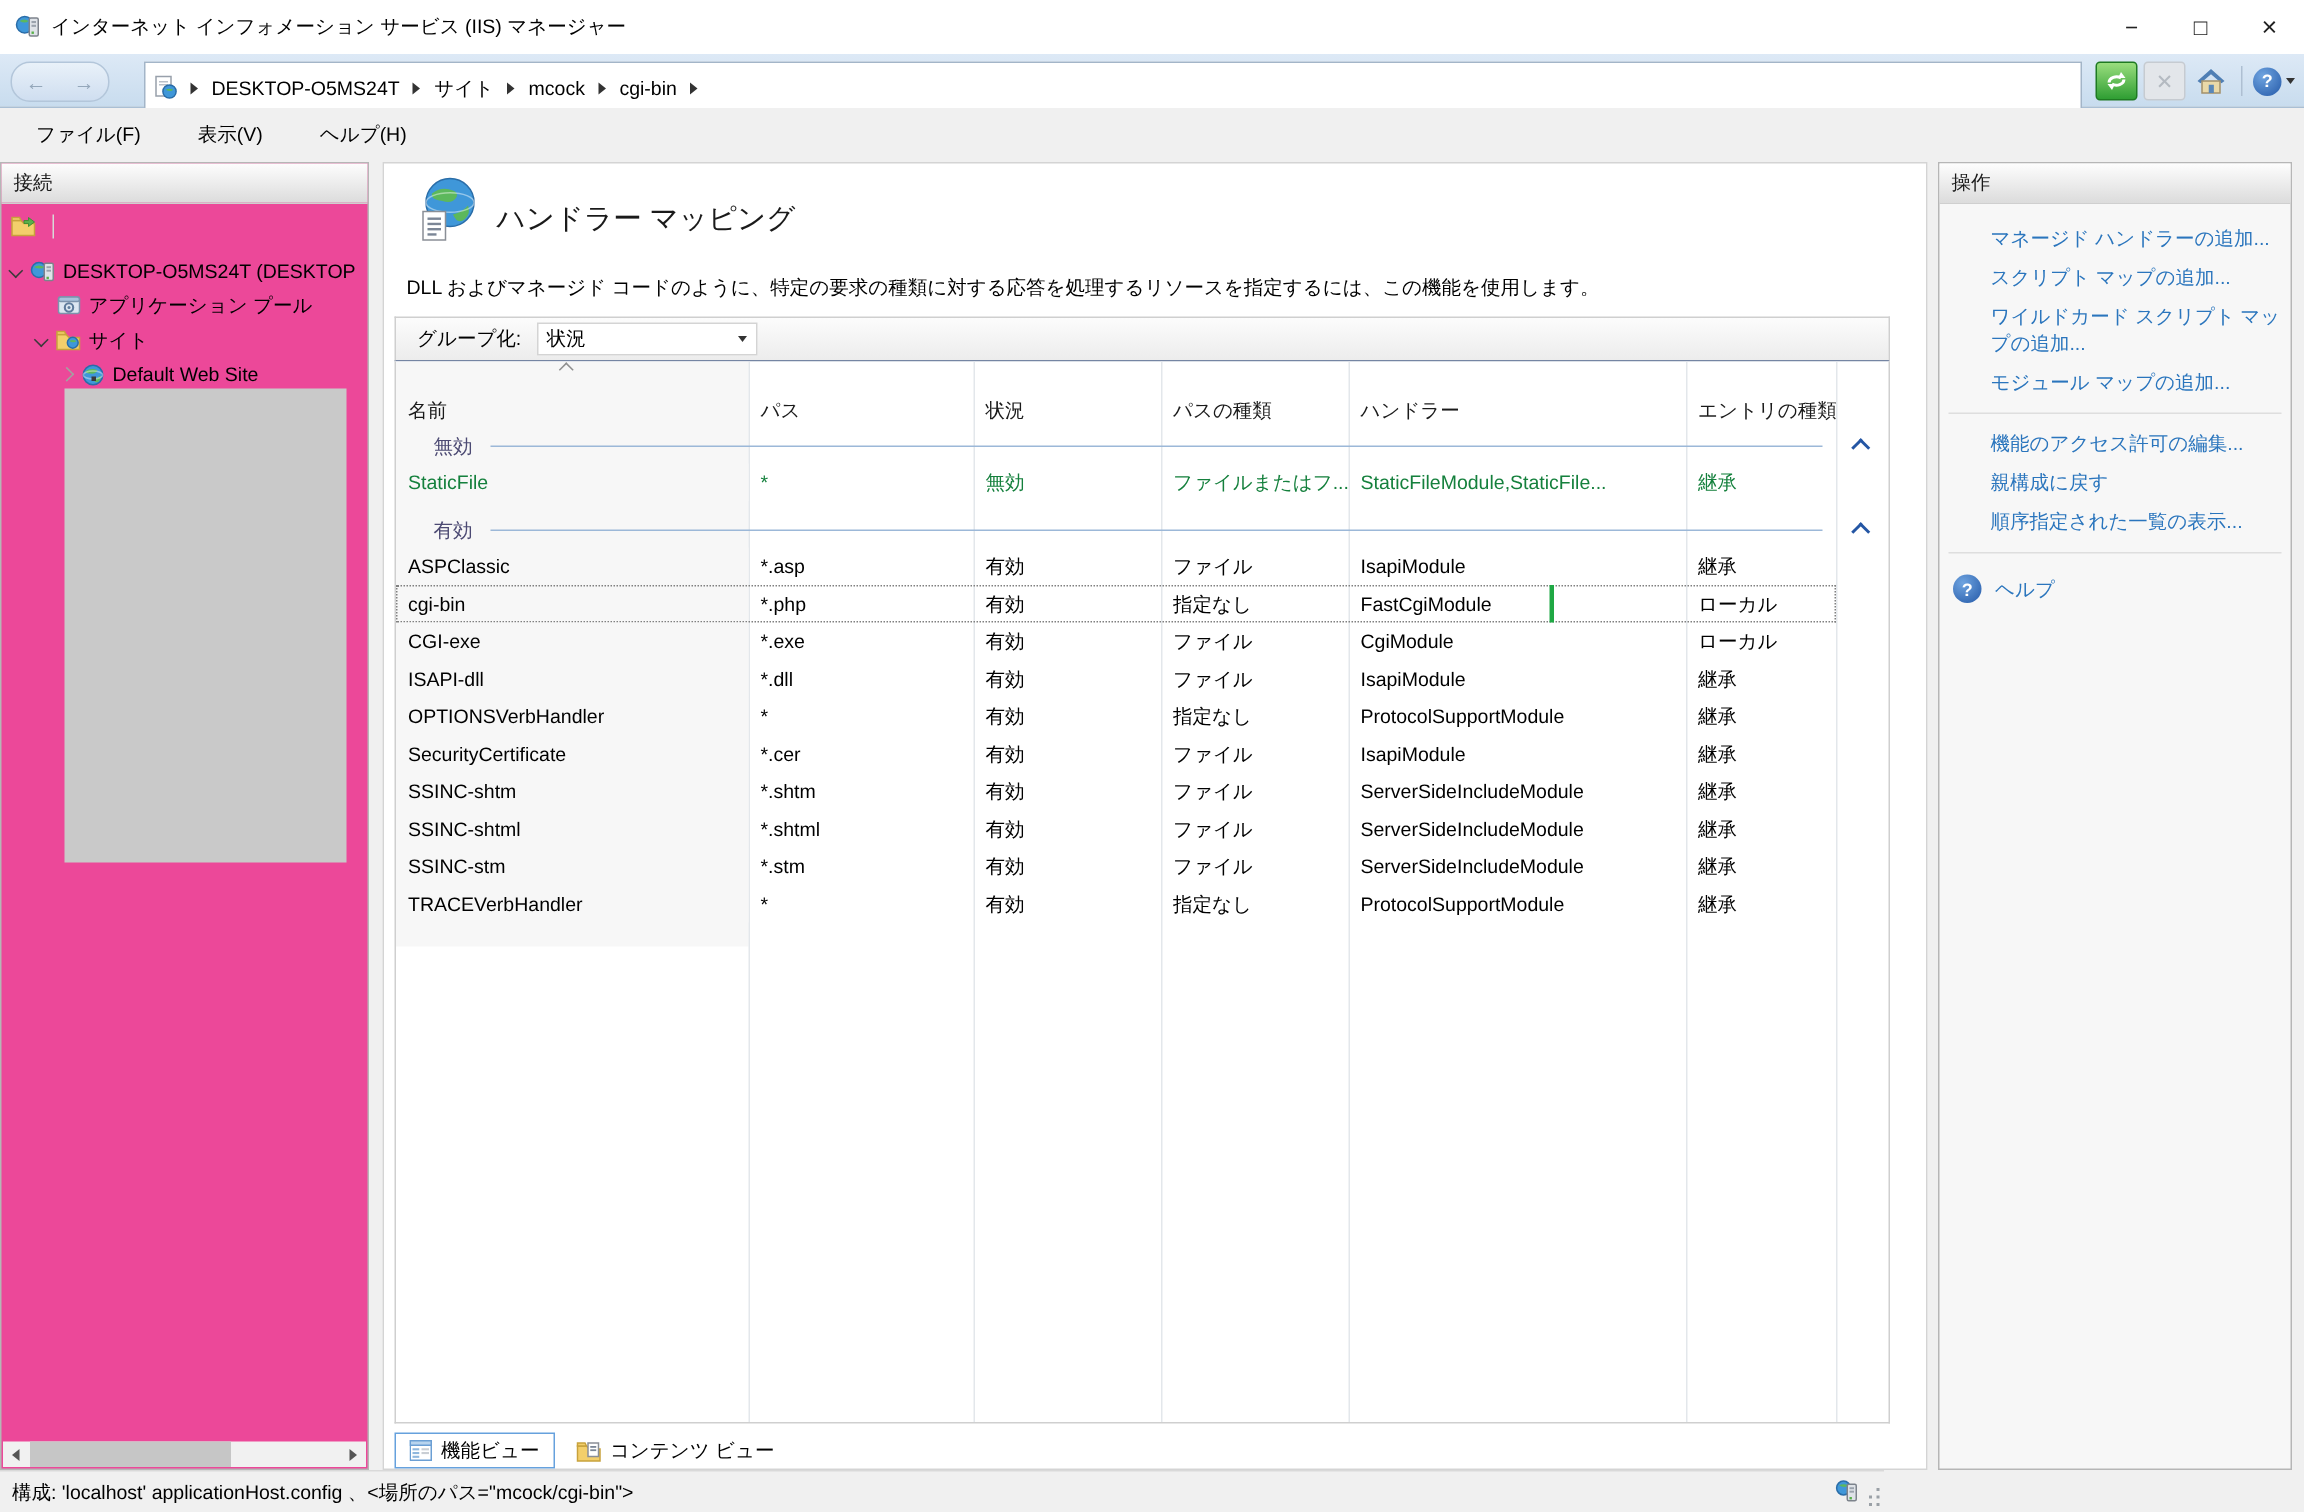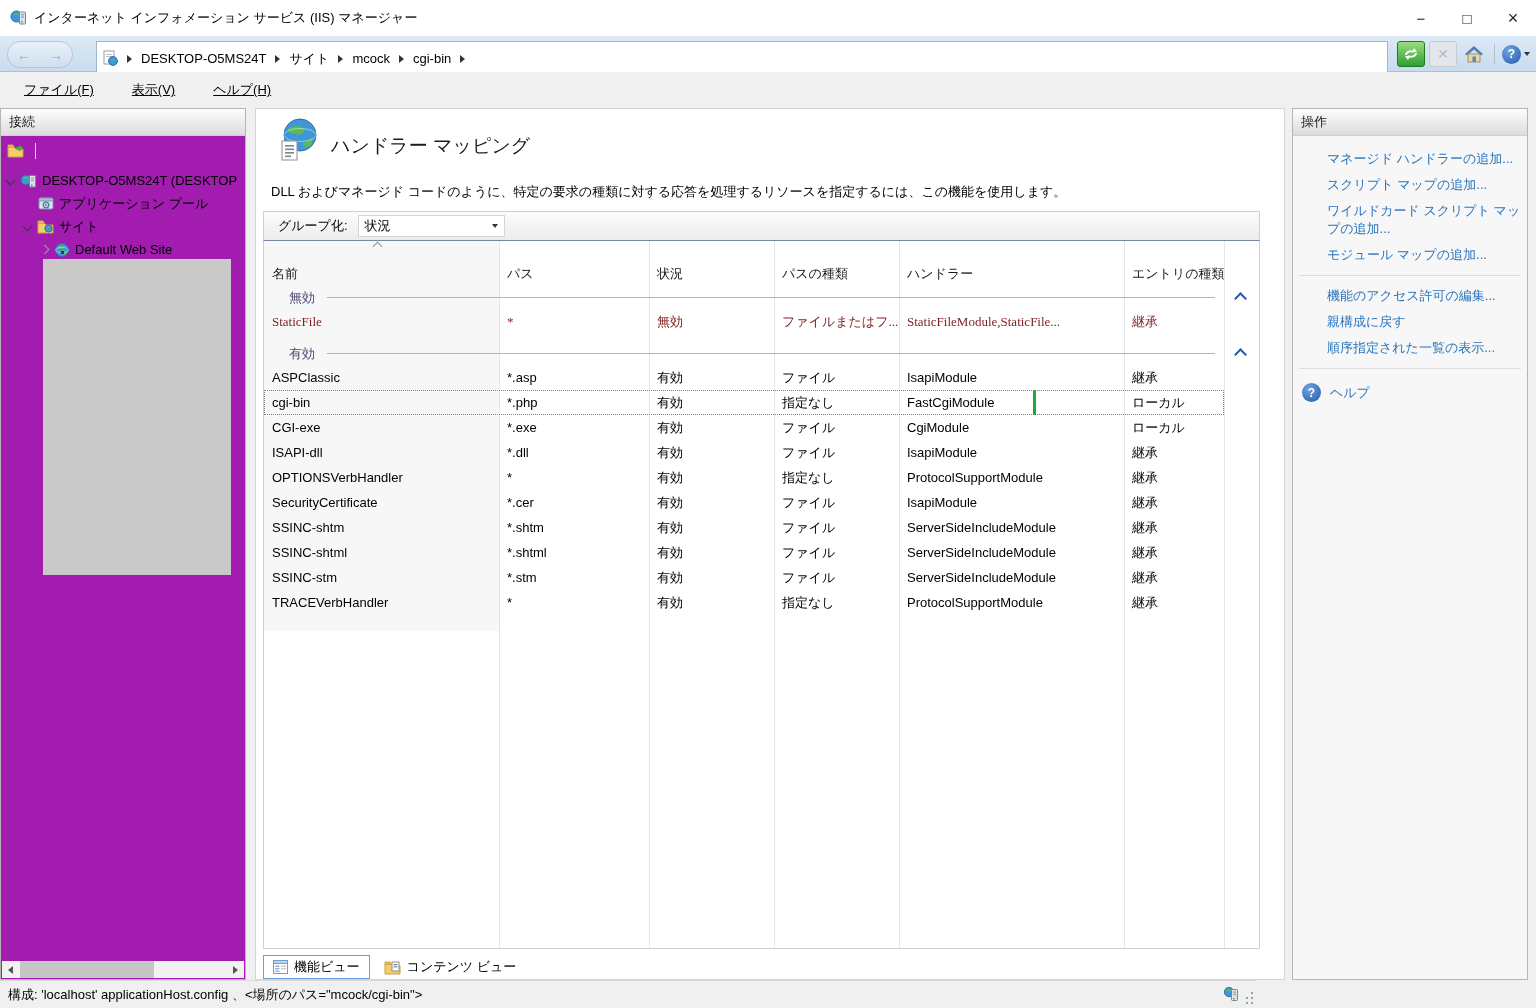--- a/index.html
+++ b/index.html
@@ -34,23 +34,23 @@
   .addrbtn{width:26px;height:24px;display:flex;align-items:center;justify-content:center;border-radius:3px;}
   .addrbtn.refresh{background:linear-gradient(#9ade7e,#2f9e33);border:1px solid #1f7a22;}
   .addrbtn.stop{background:#e3e6ea;border:1px solid #c6cbd1;color:#b4bac1;font-size:14px;}
   .vsep{width:1px;height:20px;background:#aebfd2;margin:0 3px;}
   .helpwrap{display:flex;align-items:center;gap:3px;}
   .helpcircle{width:19px;height:19px;border-radius:50%;background:radial-gradient(circle at 35% 30%,#6fa4e0,#2459a8);
     color:#fff;font-weight:bold;font-size:12px;display:flex;align-items:center;justify-content:center;}
   .dd-arrow{width:0;height:0;border-top:4px solid #333;border-left:3.5px solid transparent;border-right:3.5px solid transparent;}
   
   .menubar{left:0;top:72px;width:1536px;height:36px;background:#f0f0f0;display:flex;align-items:center;padding-left:24px;gap:38px;box-sizing:border-box;}
-  .menuitem{white-space:nowrap;text-decoration:underline;}
-  
-  .panel{background:#a21caf;border:1px solid #b6b6b6;box-sizing:border-box;}
+  .menuitem{white-space:nowrap;}
+  
+  .panel{background:#ec4899;border:1px solid #b6b6b6;box-sizing:border-box;}
   .panelheader{height:26px;background:linear-gradient(#fdfdfd,#dcdcdc);border-bottom:1px solid #cfcfcf;
     line-height:25px;padding-left:8px;color:#1a1a1a;}
   .leftpanel{left:0;top:108px;width:246px;height:872px;}
   .lp-toolbar{height:30px;display:flex;align-items:center;padding-left:6px;}
   .lp-toolbar .tsep{width:1px;height:16px;background:#d8d8d8;margin-left:9px;}
   .tree{padding-top:3px;}
   .treerow{height:23px;display:flex;align-items:center;white-space:nowrap;overflow:hidden;}
   .exp{flex:none;width:8px;height:8px;margin-right:6px;}
   .exp.open{border-right:1.6px solid #3a3a3a;border-bottom:1.6px solid #3a3a3a;transform:rotate(45deg);width:6px;height:6px;}
   .exp.closed{border-right:1.6px solid #a2a2a2;border-bottom:1.6px solid #a2a2a2;transform:rotate(-45deg);width:6px;height:6px;}
@@ -82,21 +82,21 @@
   .lbody{left:0;top:45px;width:997px;}
   .grouprow{height:23px;display:flex;align-items:center;position:relative;}
   .grouplabel{margin-left:25px;color:#4c4a73;white-space:nowrap;}
   .groupline{flex:1;height:1px;background:#9cb8d8;margin-left:12px;margin-right:46px;}
   .groupchev{position:absolute;right:16px;top:8px;width:7px;height:7px;
     border-right:2px solid #2456a4;border-bottom:2px solid #2456a4;transform:rotate(-135deg);}
   .spacer8{height:8px;}
   .datarow{width:960px;height:25px;display:grid;grid-template-columns:235px 150px 125px 125px 225px 100px;position:relative;}
   .datarow .cell{line-height:25px;padding-left:8px;white-space:nowrap;overflow:hidden;}
   .datarow .cell.first{background:#f7f7f7;}
-  .datarow.disabledrow .cell{color:#7f1d1d;font-family:Liberation Serif, serif;}
+  .datarow.disabledrow .cell{color:#15803d;}
   .datarow.selected{outline:1px dotted #808080;outline-offset:-1px;}
   .annotbox{position:absolute;left:-16px;top:-3px;width:147px;height:29px;border:3px solid var(--annot,#1fa844);z-index:5;}
   .tabsrow{left:7px;top:845px;height:26px;display:flex;align-items:center;gap:4px;}
   .vtab{height:24px;display:flex;align-items:center;gap:6px;padding:0 9px;box-sizing:border-box;border:1px solid transparent;}
   .vtab.sel{background:#fff;border:1px solid #66a1dd;}
   .vtab span{white-space:nowrap;}
   
   .rightpanel{left:1292px;top:108px;width:236px;height:872px;background:#f7f7f7;}
   .actions{padding-top:10px;}
   .actionlink{display:block;padding:4px 6px 4px 34px;color:var(--link,#2a75bd);line-height:18px;}

